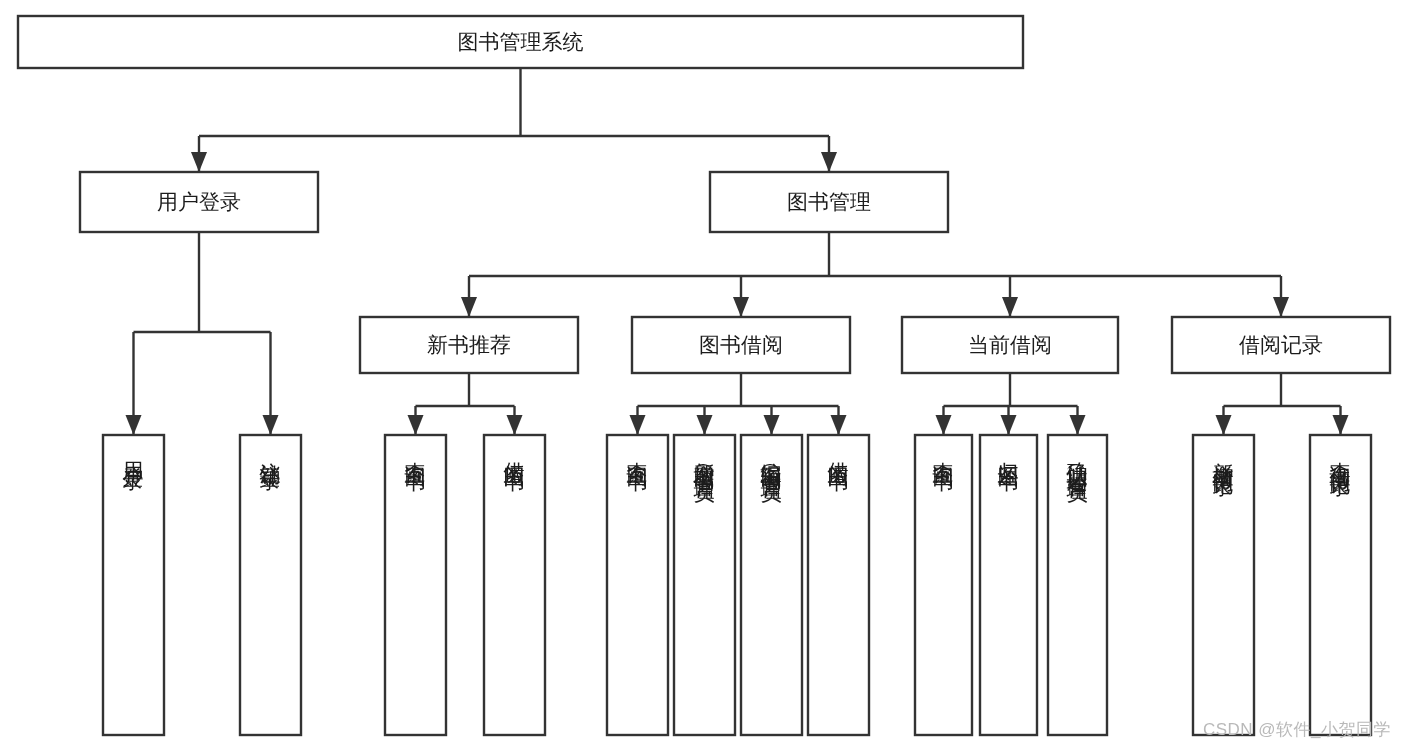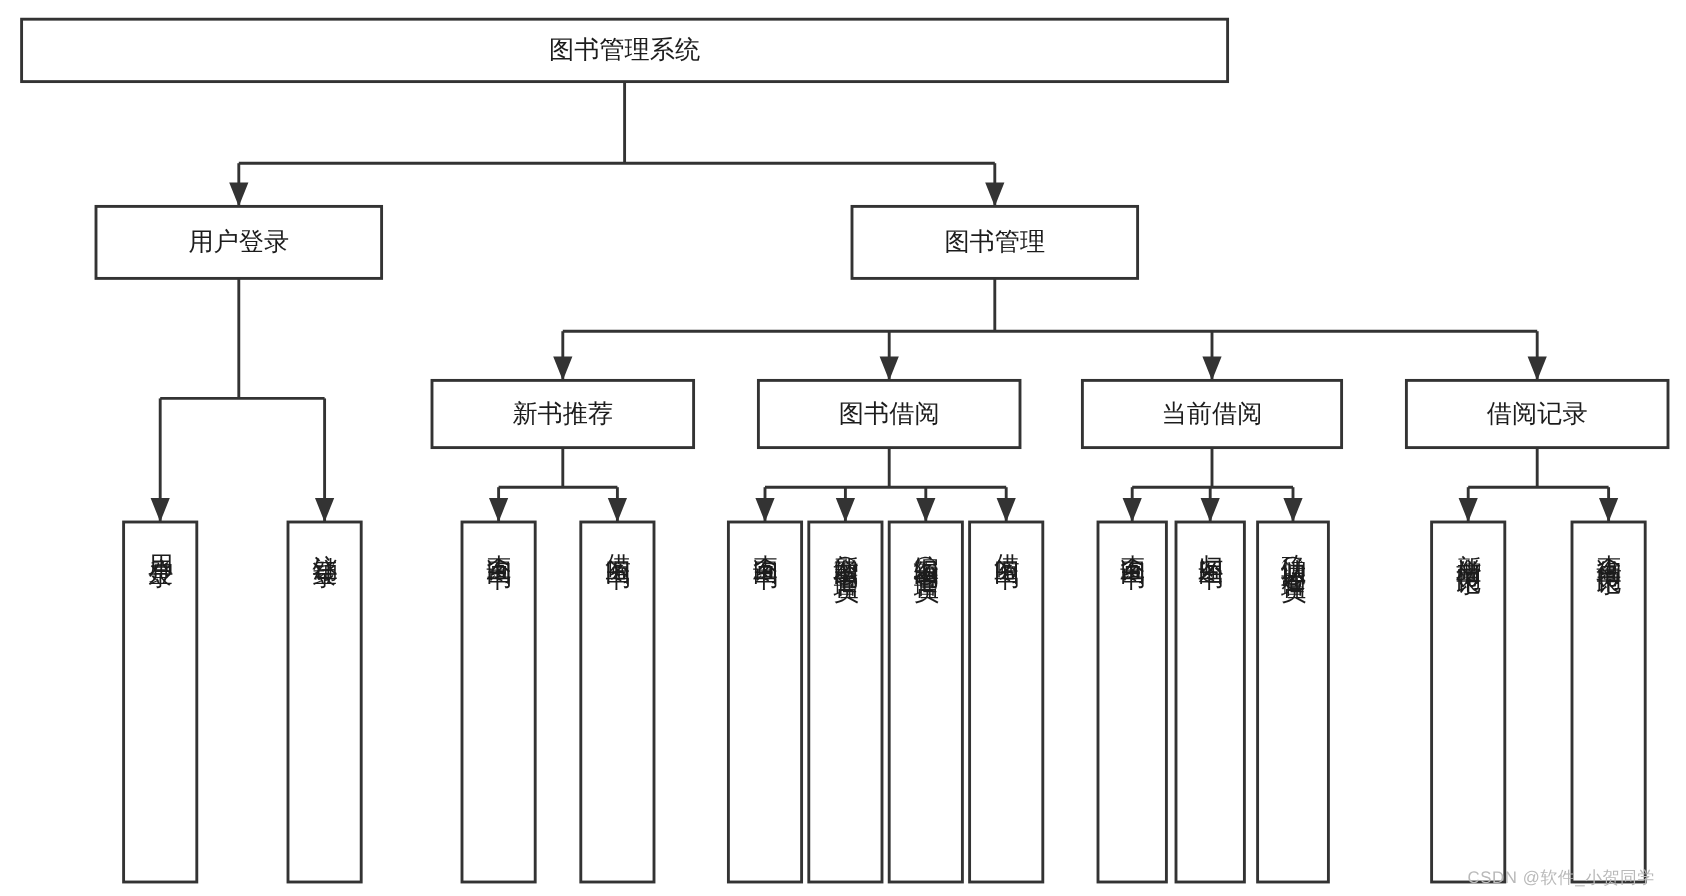--- a/index.html
+++ b/index.html
@@ -62,24 +62,24 @@
     text-orientation: upright;
     font-family: "Liberation Sans", "DejaVu Sans", sans-serif;
     font-size: 21px;
     line-height: 1.0;
     letter-spacing: 3px;
     color: #1c1c1c;
     white-space: nowrap;
   }
   .watermark {
     position: absolute;
-    right: 26px;
+    right: 14px;
     bottom: 6px;
     font-family: "Liberation Sans", "DejaVu Sans", sans-serif;
-    font-size: 14px;
+    font-size: 17px;
     color: #b9b9b9;
     letter-spacing: 0.5px;
     white-space: nowrap;
   }
 </style>
 </head>
 <body>
 
 <div id="diagram-root">
   <svg class="flowchart" viewBox="0 0 1405 747">

